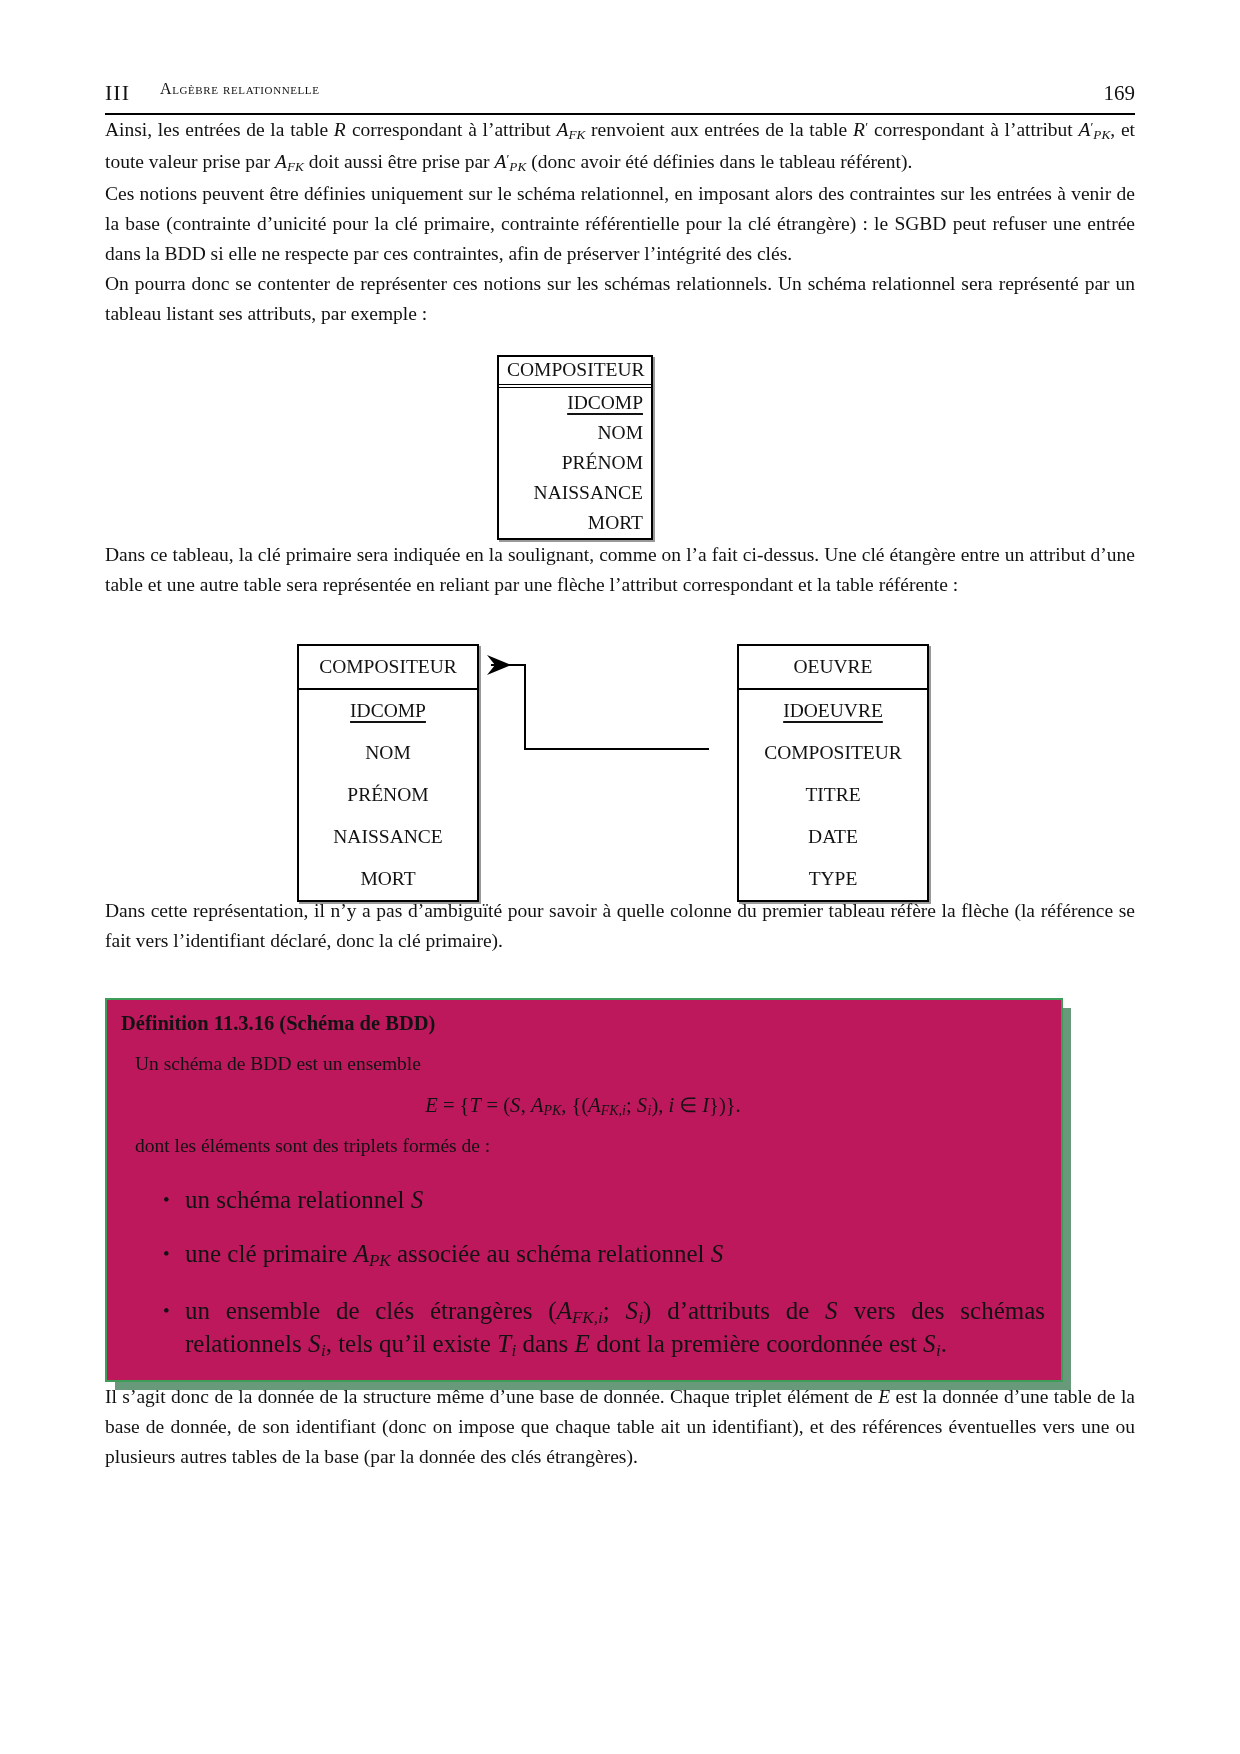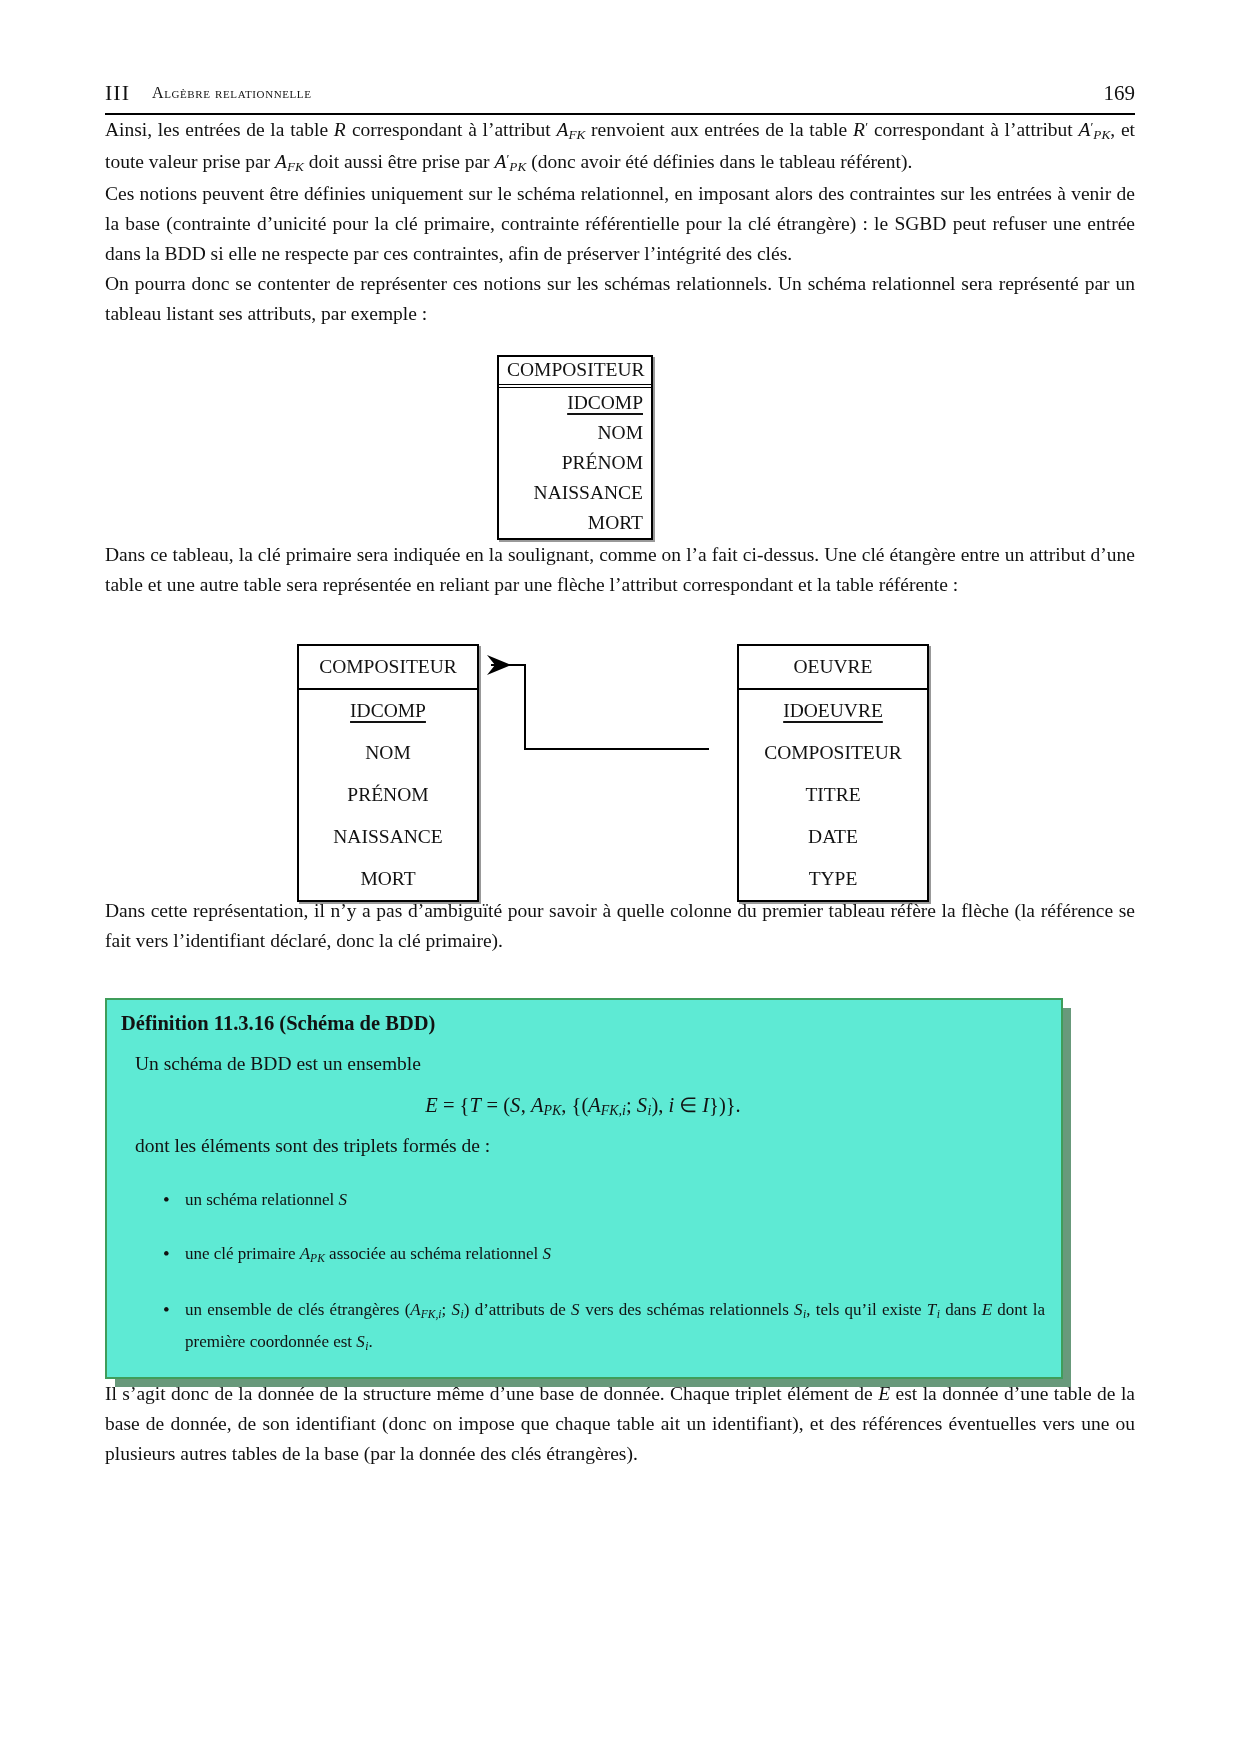--- a/index.html
+++ b/index.html
@@ -5,21 +5,21 @@
   html,body{margin:0;padding:0;background:#ffffff;}
   body{
     width:1240px;height:1754px;position:relative;
     font-family:"Liberation Serif","DejaVu Serif",serif;
     color:#121212;
   }
   .page{padding:0 105px;box-sizing:border-box;width:1240px;}
 
   
   .runhead{padding-top:80px;display:flex;justify-content:space-between;align-items:baseline;}
-  .runhead .left{display:flex;align-items:center;gap:22px;}
+  .runhead .left{display:flex;align-items:flex-start;gap:30px;}
   .secno{font-size:22px;letter-spacing:1px;}
   .sectitle{font-size:16px;font-variant:small-caps;letter-spacing:0.6px;}
   .pagenum{font-size:21px;}
   .headrule{border-bottom:2px solid #000;margin-top:7px;}
 
   
   p.bodytext{font-size:19.5px;line-height:30px;text-align:justify;margin:0;}
   .mt-p1{margin-top:25px;}
   .mt-p2{margin-top:30px;}
   .mt-p3{margin-top:22px;}
@@ -53,30 +53,30 @@
   .dright{left:632px;width:188px;}
   .arrow-svg{position:absolute;left:0;top:0;overflow:visible;}
 
   
   .subsection{margin-top:46px;display:flex;align-items:baseline;gap:30px;
     font-size:25px;font-weight:bold;}
 
   
   .defbox{
     margin-top:42px;width:958px;box-sizing:border-box;
-    background:#5eead4;border:2.5px solid #3f9d5a;
+    background:#be185d;border:2.5px solid #3f9d5a;
     box-shadow:9px 9px 0 -1px #68997b;
     padding:10px 16px 18px 14px;
   }
   .defbox .deftitle{font-size:20.5px;font-weight:bold;margin:2px 0 10px;}
   .defbox p{margin:14px;font-family:Liberation Serif, serif;}
   .defbox .defline{font-size:19.5px;line-height:30px;}
   .formula{font-size:20.5px;text-align:center;margin:22px 0 26px;}
   .defbox ul{list-style:none;margin:6px 0 0;padding:0 0 0 42px;}
-  .defbox li{position:relative;padding-left:22px;font-size:17px;line-height:30px;text-align:justify;margin-top:24px;}
+  .defbox li{position:relative;padding-left:22px;font-size:25px;line-height:30px;text-align:justify;margin-top:24px;}
   .defbox li::before{content:"\2022";position:absolute;left:0;top:0;font-size:19px;}
 </style>
 </head>
 <body>
 
 <div class="page">
 
   <div class="runhead">
     <div class="left">
       <span class="secno">III</span>

